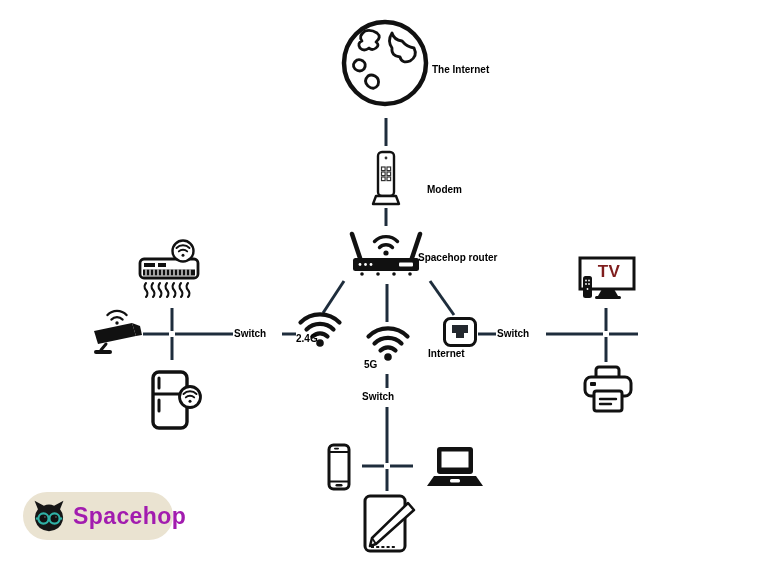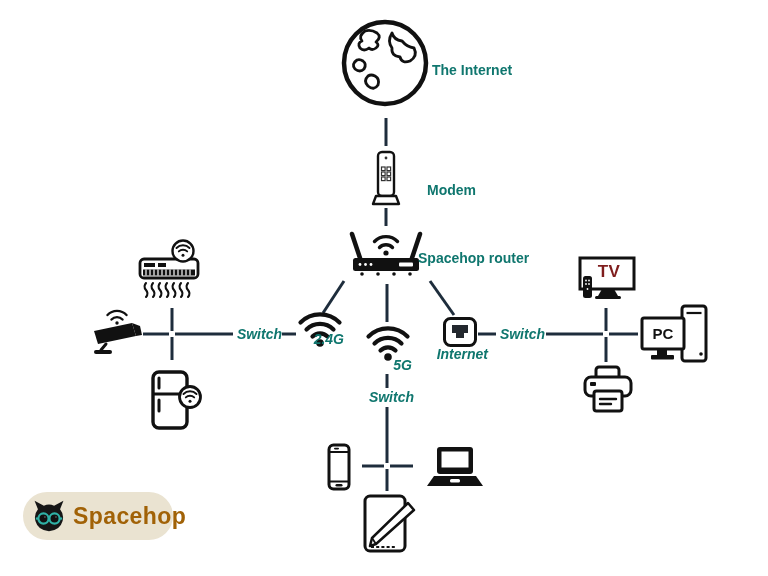--- a/index.html
+++ b/index.html
@@ -1,33 +1,33 @@
 <!DOCTYPE html>
 <html><head>
 <meta charset="utf-8">
 <style>
   html,body{margin:0;padding:0;background:#fff;}
   .canvas{position:relative;width:768px;height:576px;background:#ffffff;overflow:hidden;
           font-family:"Liberation Sans",sans-serif;}
-  .label{position:absolute;font-weight:bold;font-size:14px;color:#0f766e;white-space:nowrap;line-height:14px;}
-  .center{text-align:right;font-style:italic;}
+  .label{position:absolute;font-weight:bold;font-size:10px;color:#000000;white-space:nowrap;line-height:14px;}
+  .center{text-align:left;}
   .lines{position:absolute;left:0;top:0;}
   .ln{stroke:#1e2d3c;stroke-width:3;}
   .node{position:absolute;}
   .node svg{display:block;width:100%;height:100%;}
   .ic-stroke{fill:#ffffff;stroke:#111111;}
   .ic-fill{fill:#111111;}
   .tv-text{position:absolute;left:14px;top:6px;width:34px;text-align:center;
            font-weight:bold;font-size:17px;color:#7f1d1d;letter-spacing:0.5px;}
   .pc-text{position:absolute;left:2px;top:21px;width:42px;text-align:center;
            font-weight:bold;font-size:15px;color:#111;}
   .logo{position:absolute;left:23px;top:492px;width:150px;height:48px;background:#eae3d1;
         border-radius:24px;display:flex;align-items:center;gap:7px;padding:0;box-sizing:border-box;}
   .logo-mascot{margin-left:9px;width:34px;height:34px;flex:0 0 auto;}
-  .logo-text{font-weight:bold;font-size:23px;color:#a16207;letter-spacing:0.4px;}
+  .logo-text{font-weight:bold;font-size:23px;color:#a21caf;letter-spacing:0.4px;}
 </style>
 </head>
 <body>
 
 <div class="canvas">
 
   <svg class="lines" width="768" height="576">
     <line class="ln" x1="386" y1="118" x2="386" y2="146"></line>
     <line class="ln" x1="386" y1="208" x2="386" y2="226"></line>
     <line class="ln" x1="344" y1="281" x2="323" y2="313"></line>
@@ -207,31 +207,20 @@
       <rect x="5" y="20" width="9" height="22" rx="2.5" class="ic-fill"></rect>
       <circle cx="8" cy="24.5" r="0.9" fill="#fff"></circle>
         <circle cx="11" cy="24.5" r="0.9" fill="#fff"></circle>
       <circle cx="8" cy="28" r="0.9" fill="#fff"></circle>
         <circle cx="11" cy="28" r="0.9" fill="#fff"></circle>
       <circle cx="9.5" cy="33" r="0.9" fill="#fff"></circle>
     </svg>
     <div class="tv-text">TV</div>
   </div>
 
-  <div class="node" style="left:640px;top:304px;width:68px;height:62px;">
-    <svg viewBox="0 0 68 62">
-      <rect x="42" y="2" width="24" height="55" rx="3" class="ic-stroke" stroke-width="3"></rect>
-      <path d="M46.5 9 h15" stroke="#111" stroke-width="2.2"></path>
-      <circle cx="61" cy="50" r="1.8" class="ic-fill"></circle>
-      <rect x="2" y="14" width="42" height="31" rx="2" class="ic-stroke" stroke-width="3"></rect>
-      <rect x="17" y="45" width="10" height="6" class="ic-fill"></rect>
-      <rect x="11" y="51" width="23" height="4.5" rx="1" class="ic-fill"></rect>
-    </svg>
-    <div class="pc-text">PC</div>
-  </div>
 
   <div class="node" style="left:582px;top:364px;width:52px;height:54px;">
     <svg viewBox="0 0 52 54">
       <rect x="14" y="3" width="23" height="13" rx="3" class="ic-stroke" stroke-width="3"></rect>
       <rect x="3" y="13" width="46" height="19" rx="6" class="ic-stroke" stroke-width="3"></rect>
       <rect x="8" y="18" width="6" height="4" rx="1" class="ic-fill"></rect>
       <rect x="12" y="27" width="28" height="20" rx="2.5" class="ic-stroke" stroke-width="3"></rect>
       <g stroke="#111" stroke-width="2.4" stroke-linecap="round">
         <line x1="18" y1="35" x2="34" y2="35"></line>
         <line x1="18" y1="40" x2="29" y2="40"></line>

